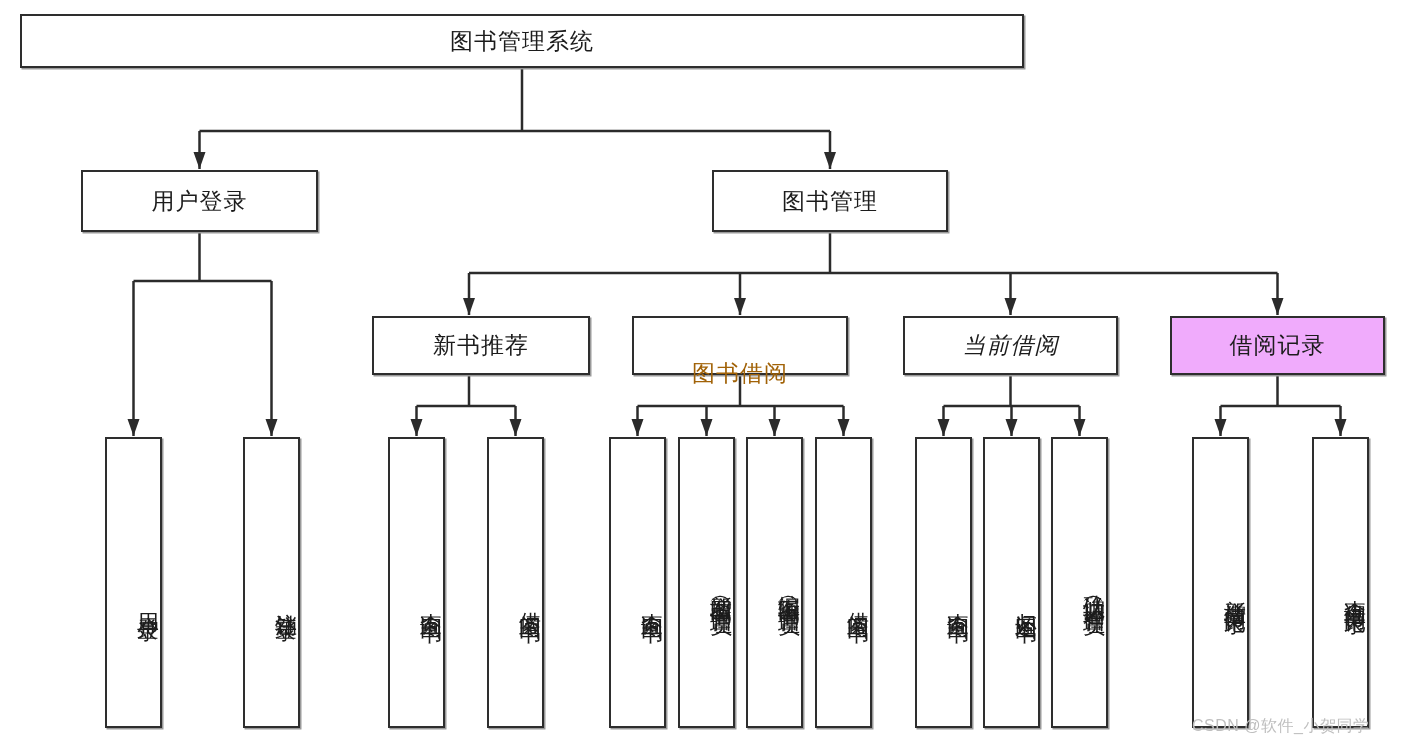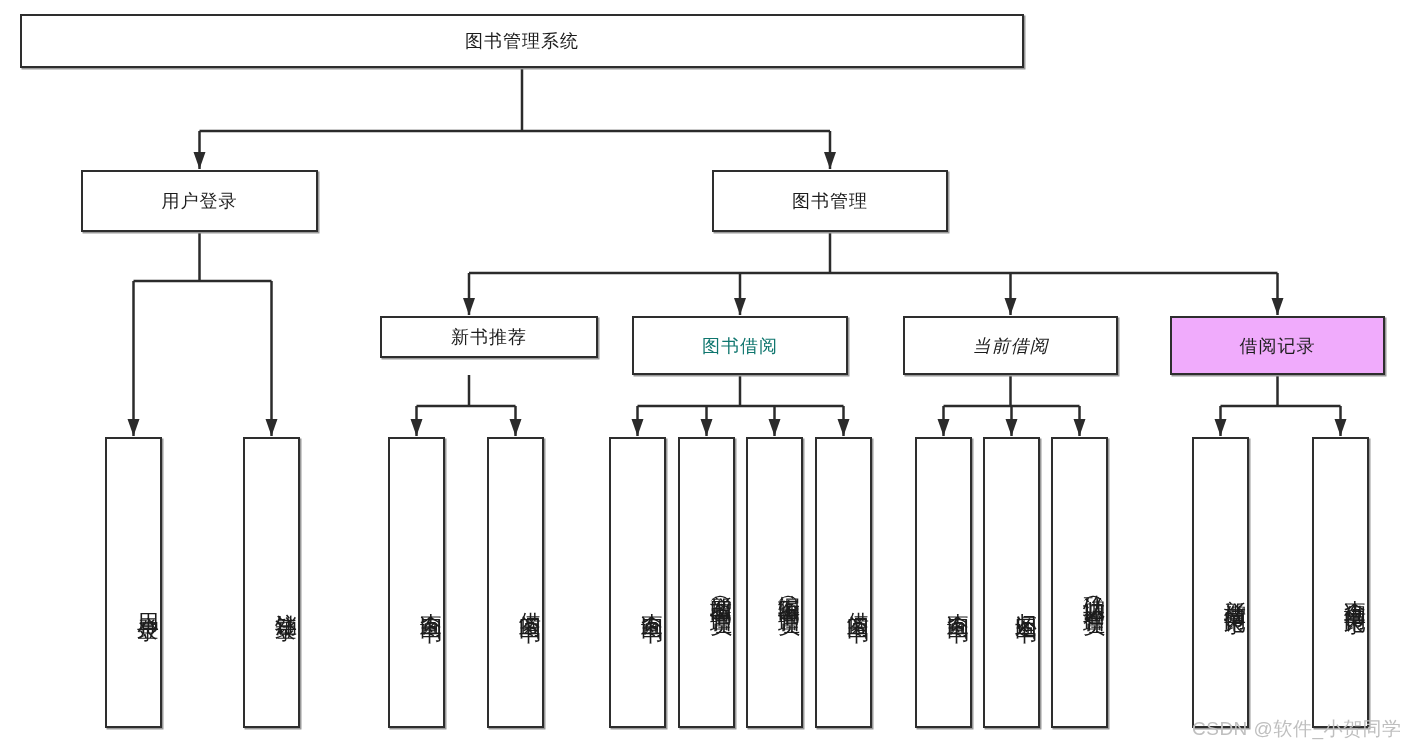--- a/index.html
+++ b/index.html
@@ -17,37 +17,37 @@
     box-shadow:1.5px 1.5px 0 0 #9a9a9a;
   }
   .node-label{
     position:absolute;
     left:0;top:0;width:100%;height:100%;
     display:flex;align-items:center;justify-content:center;
     color:#1c1c1c;
     letter-spacing:1px;
     white-space:pre;
   }
-  .horiz .node-label{font-size:18px;}
+  .horiz .node-label{font-size:23px;}
   .vert .node-label{
     writing-mode:vertical-rl;
     text-orientation:upright;
     font-size:22px;
     align-items:flex-start;
     justify-content:center;
     padding-top:18px;
     line-height:1.05;
     letter-spacing:3px;
   }
   .vert.tall-text .node-label{padding-top:8px;}
   #links{position:absolute;left:0;top:0;width:1405px;height:747px;pointer-events:none;}
   #watermark{
     position:absolute;
     color:#bfbfbf;
-    font-size:19px;
+    font-size:16px;
     white-space:nowrap;
     letter-spacing:0.5px;
     font-family:"Liberation Sans","DejaVu Sans",sans-serif;
   }
 </style>
 </head>
 <body>
 
 <div id="stage">
   <svg id="links" viewBox="0 0 1405 747">
@@ -107,25 +107,25 @@
   <div id="nodes">
       <div class="node-box horiz" style="left: 20px; top: 14px; width: 1004px; height: 54px; border-color: rgb(46, 46, 46); background: rgb(255, 255, 255);">
         <div class="node-label" style="color: rgb(28, 28, 28);">图书管理系统</div>
       </div>
       <div class="node-box horiz" style="left: 81px; top: 170px; width: 237px; height: 62px; border-color: rgb(46, 46, 46); background: rgb(255, 255, 255);">
         <div class="node-label" style="color: rgb(28, 28, 28);">用户登录</div>
       </div>
       <div class="node-box horiz" style="left: 712px; top: 170px; width: 236px; height: 62px; border-color: rgb(46, 46, 46); background: rgb(255, 255, 255);">
         <div class="node-label" style="color: rgb(28, 28, 28); border-radius: 10px;">图书管理</div>
       </div>
-      <div class="node-box horiz" style="left: 380px; top: 316px; width: 218px; height: 42px; border-color: rgb(46, 46, 46); background: rgb(255, 255, 255);">
+      <div class="node-box horiz" style="left: 372px; top: 316px; width: 218px; height: 59px; border-color: rgb(46, 46, 46); background: rgb(255, 255, 255);">
         <div class="node-label" style="color: rgb(28, 28, 28);">新书推荐</div>
       </div>
       <div class="node-box horiz" style="left: 632px; top: 316px; width: 216px; height: 59px; border-color: rgb(46, 46, 46); background: rgb(255, 255, 255);">
-        <div class="node-label" style="color: #0f766e;">图书借阅</div>
+        <div class="node-label" style="color: #a16207; margin-top: 28px;">图书借阅</div>
       </div>
       <div class="node-box horiz" style="left: 903px; top: 316px; width: 215px; height: 59px; border-color: rgb(46, 46, 46); background: rgb(255, 255, 255);">
         <div class="node-label" style="color: rgb(28, 28, 28); font-style: italic;">当前借阅</div>
       </div>
       <div class="node-box horiz" style="left: 1170px; top: 316px; width: 215px; height: 59px; border-color: rgb(46, 46, 46); background: #f0abfc;">
         <div class="node-label" style="color: rgb(28, 28, 28);">借阅记录</div>
       </div>
       <div class="node-box vert" style="left: 105px; top: 437px; width: 57px; height: 291px; border-color: rgb(46, 46, 46); background: rgb(255, 255, 255);">
         <div class="node-label" style="color: rgb(28, 28, 28);">用户登录</div>
       </div>

